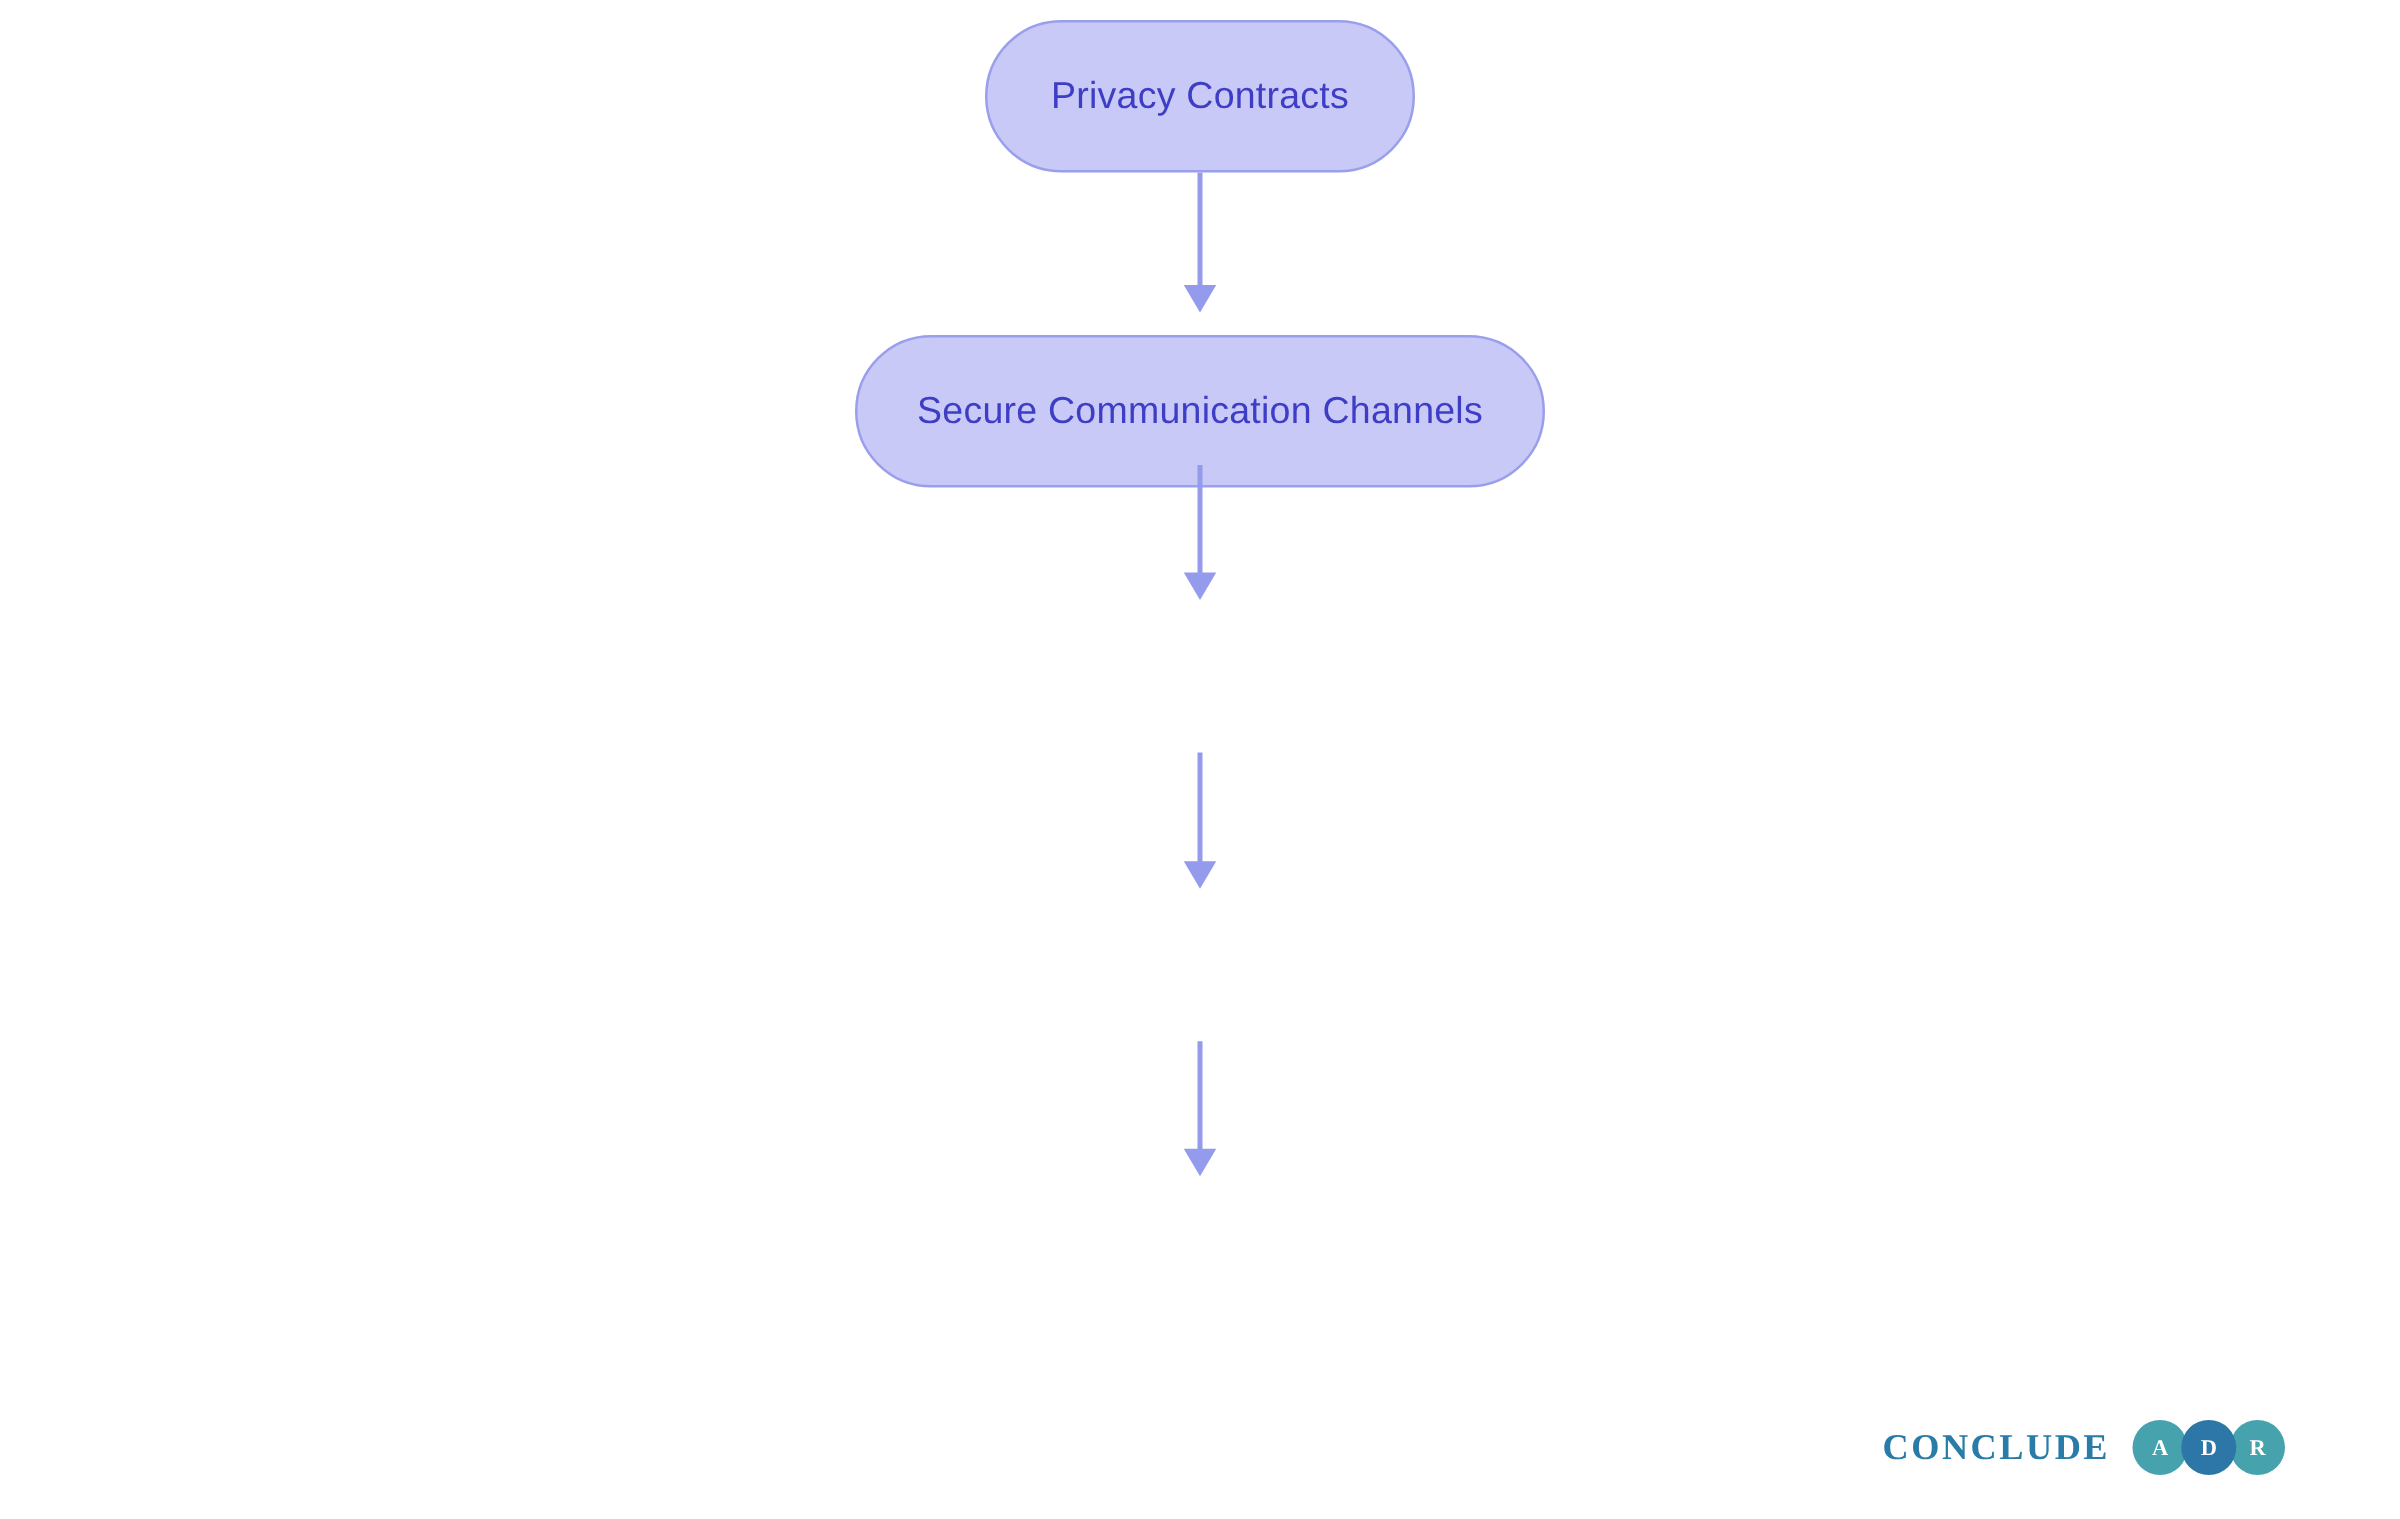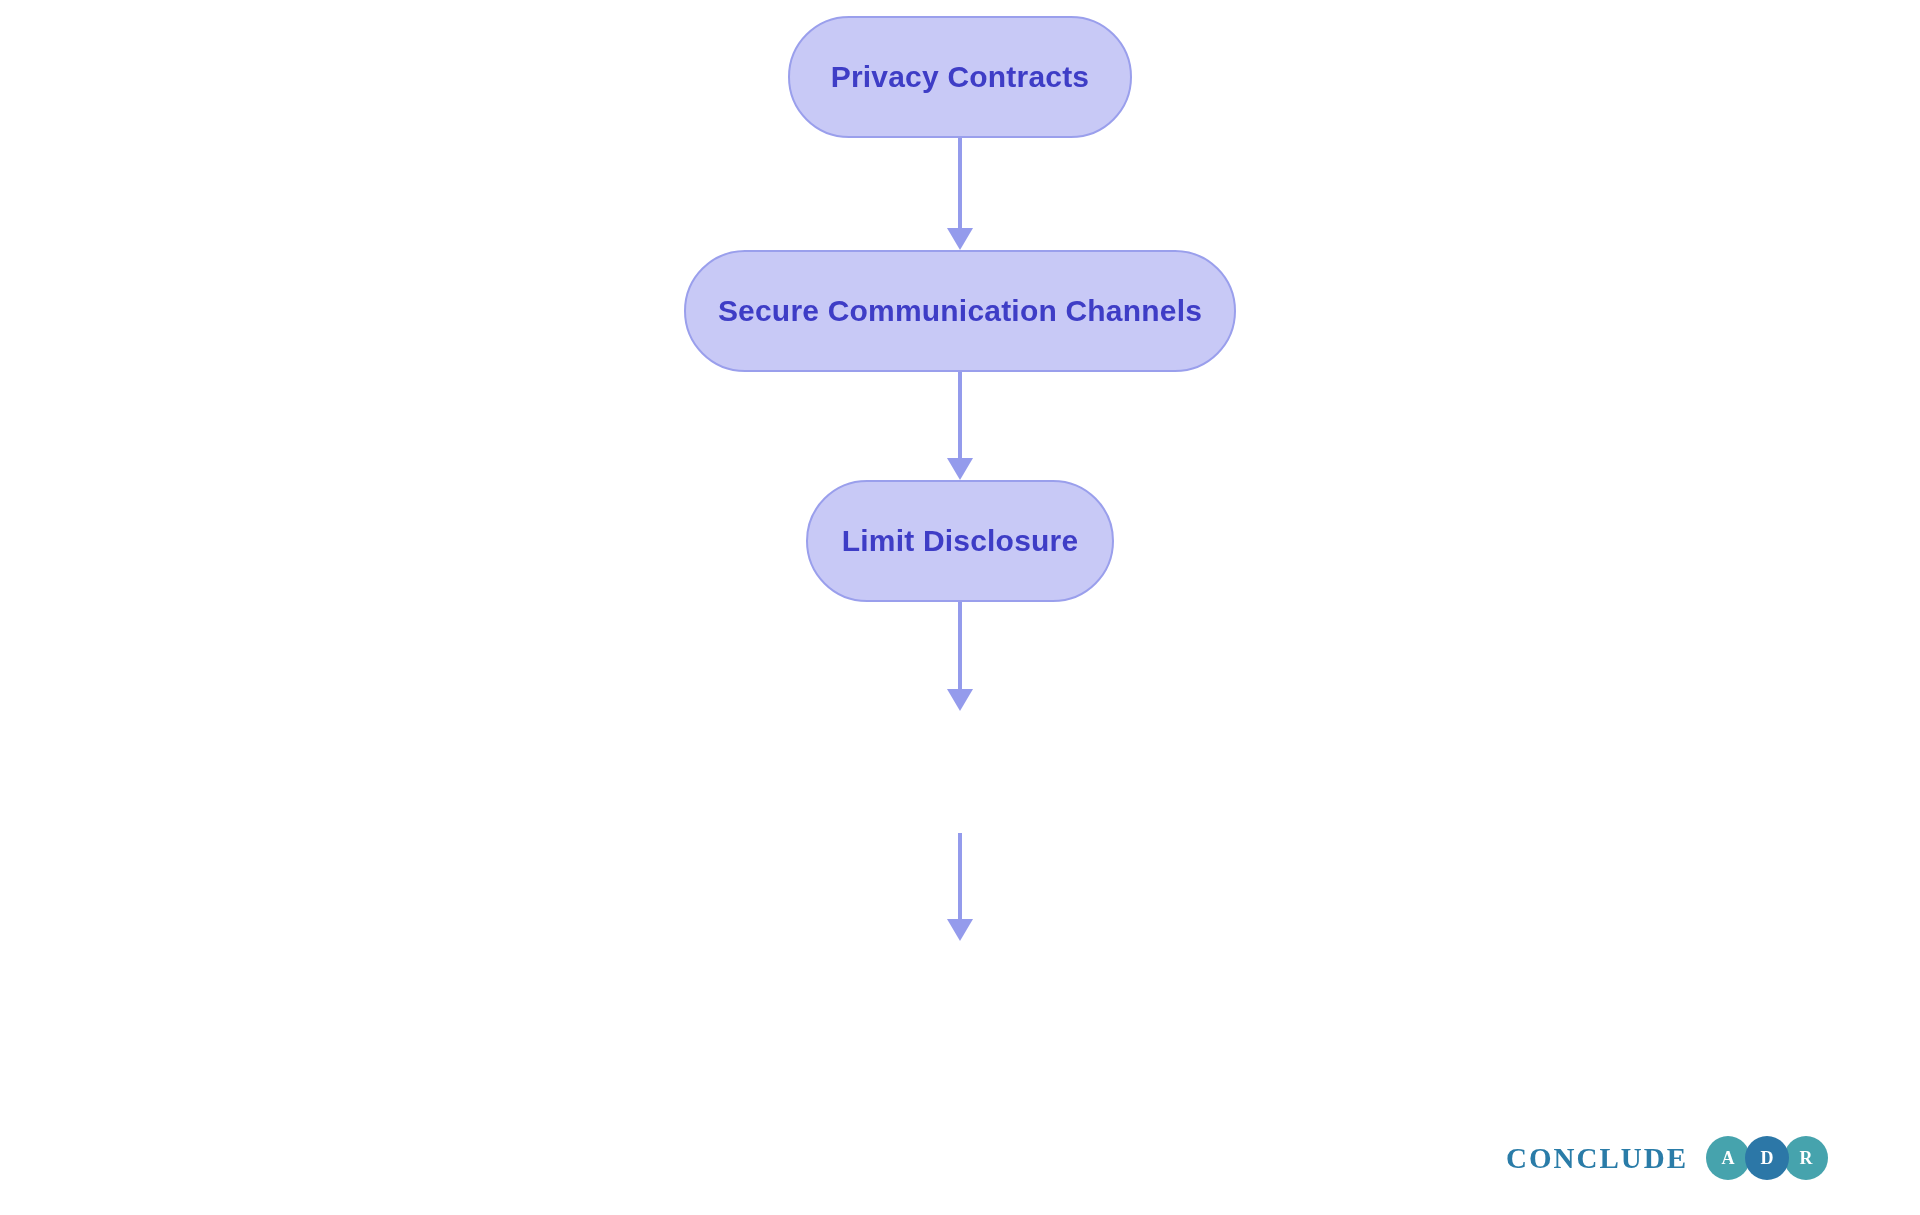--- a/index.html
+++ b/index.html
@@ -36,24 +36,23 @@
     border-radius: 62px;
     display: flex;
     align-items: center;
     justify-content: center;
   }
   .node-label {
     font-size: 30px;
     color: var(--node-text);
     white-space: nowrap;
     letter-spacing: 0.2px;
-    font-weight: bold;
   }
   .node-0 { top: 16px;  width: 344px; }
-  .node-1 { top: 250px; width: 552px; }
+  .node-1 { top: 268px; width: 552px; }
   .node-2 { top: 480px; width: 308px; }
   .node-3 { top: 711px; width: 382px; }
   .node-4 { top: 941px; width: 360px; }
 
   
   .arrow {
     position: absolute;
     left: 50%;
     transform: translateX(-50%);
     width: 26px;
@@ -136,23 +135,20 @@
 
   <div class="node node-1">
     <span class="node-label">Secure Communication Channels</span>
   </div>
 
   <div class="arrow arrow-1">
     <div class="arrow-line"></div>
     <div class="arrow-head"></div>
   </div>
 
-  <div class="node node-2">
-    <span class="node-label">Limit Disclosure</span>
-  </div>
 
   <div class="arrow arrow-2">
     <div class="arrow-line"></div>
     <div class="arrow-head"></div>
   </div>
 
 
   <div class="arrow arrow-3">
     <div class="arrow-line"></div>
     <div class="arrow-head"></div>

